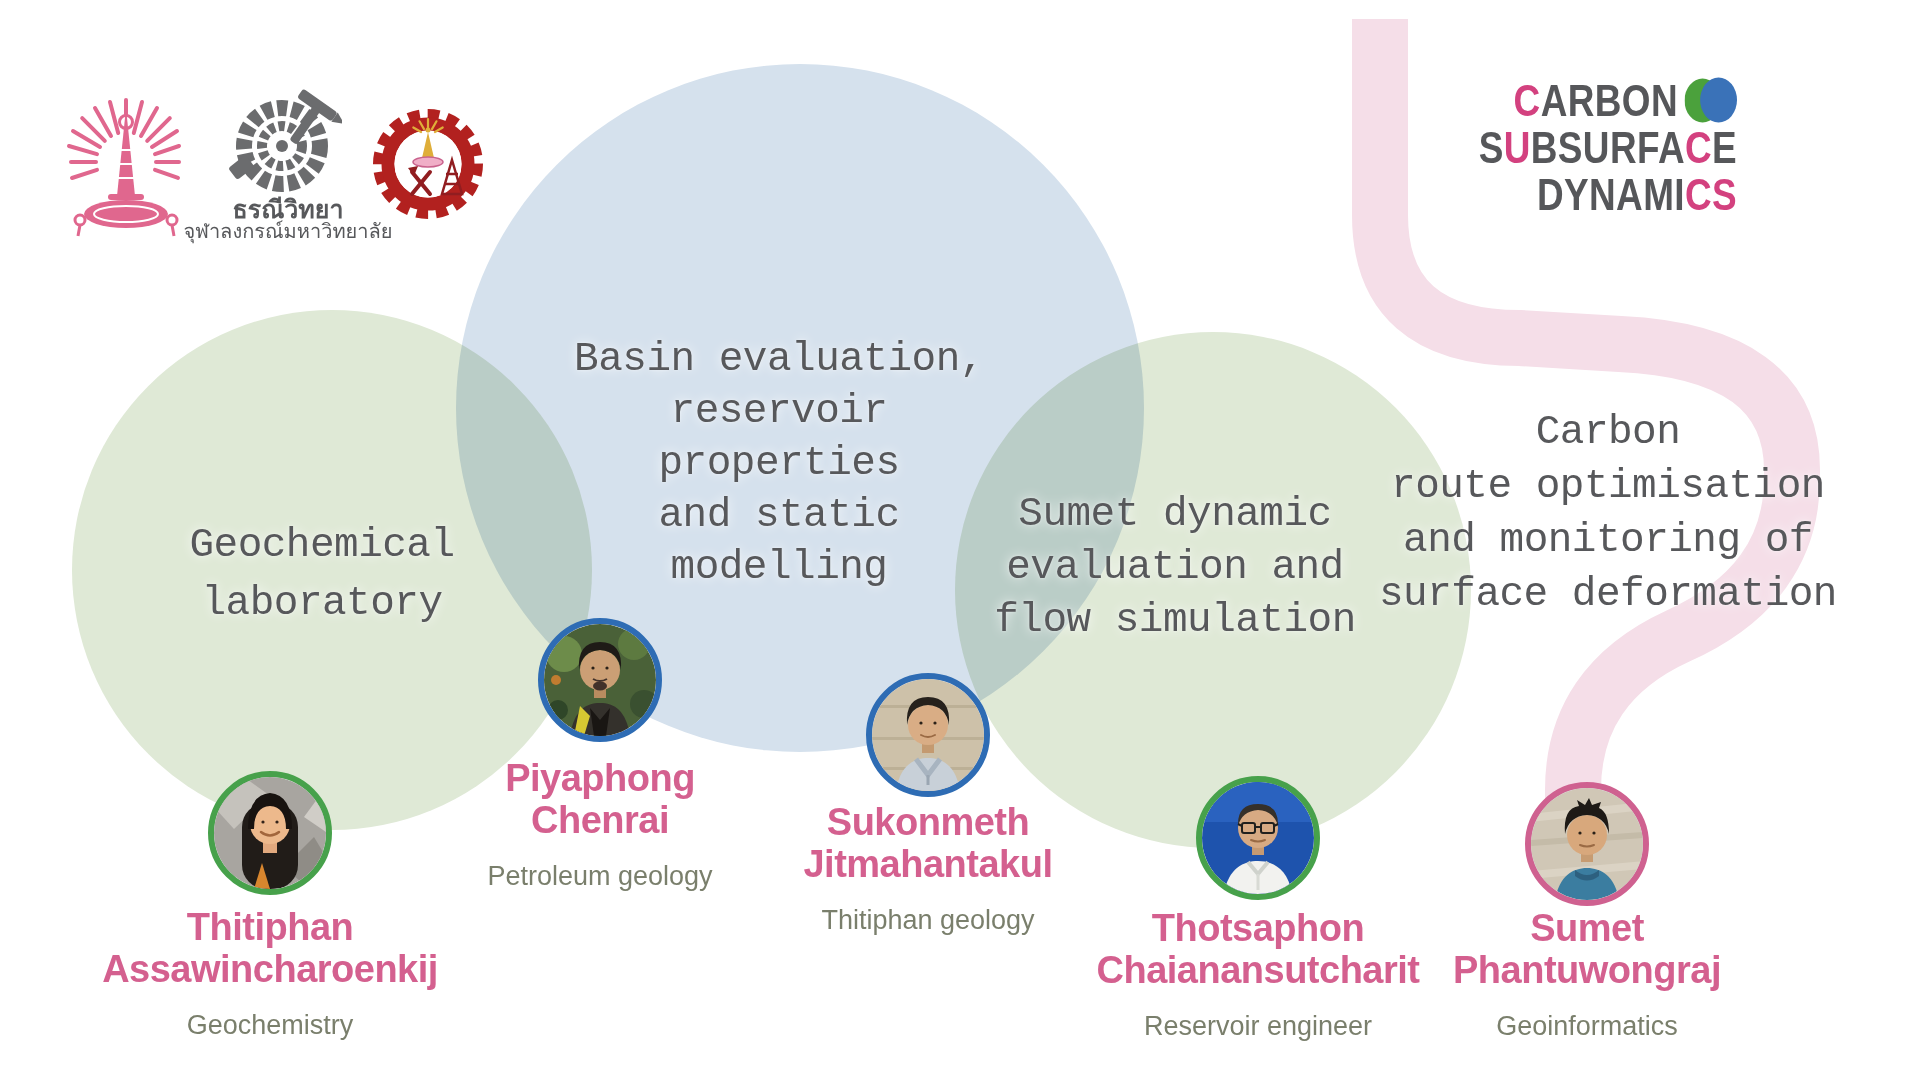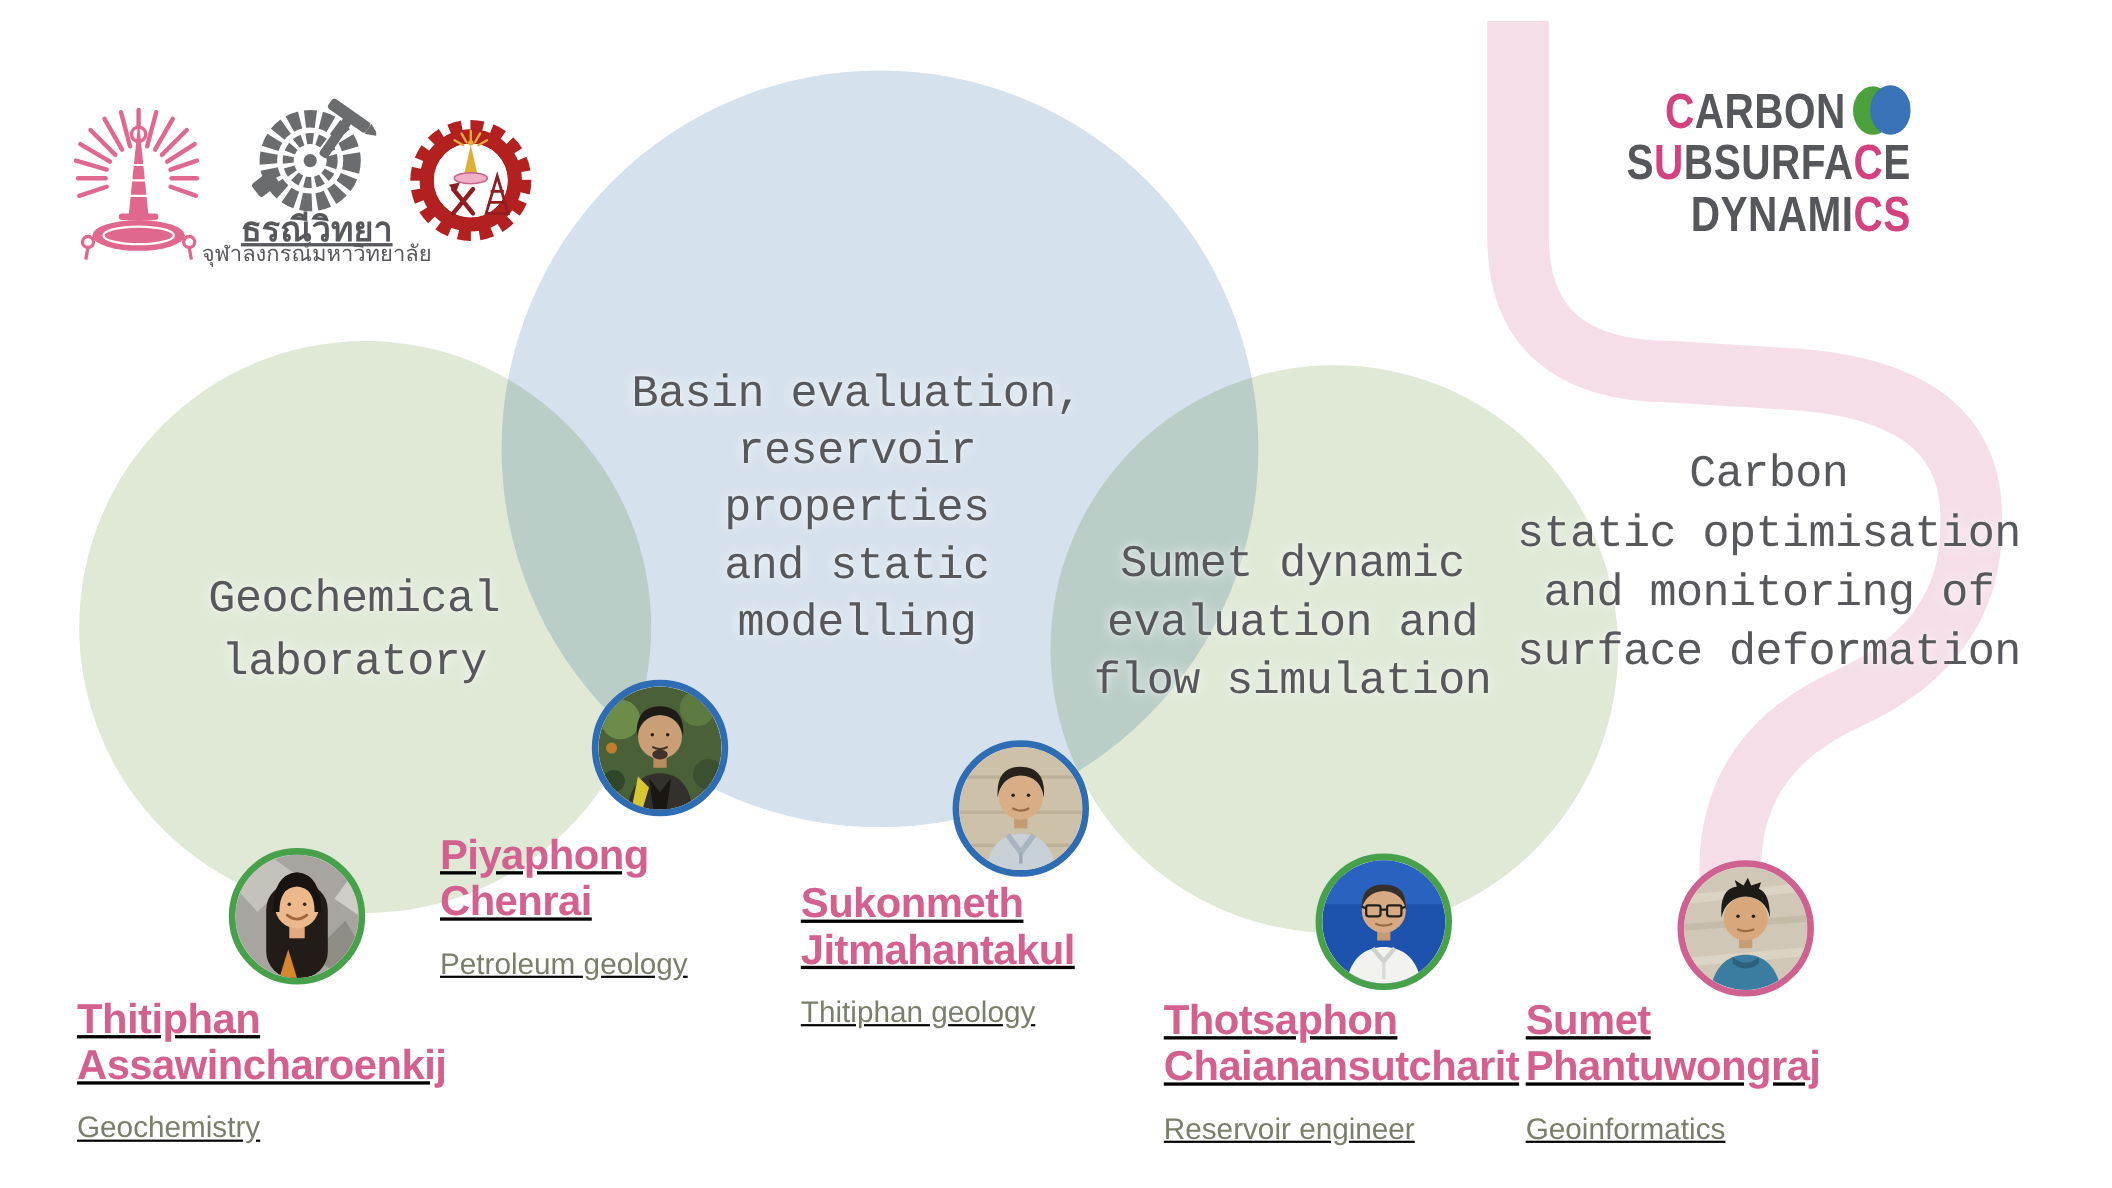--- a/index.html
+++ b/index.html
@@ -17,42 +17,42 @@
           font-size:41px;letter-spacing:-0.5px;
           text-shadow:0 0 12px rgba(255,255,255,.9),0 0 3px rgba(255,255,255,.5);font-family:Liberation Mono, monospace;}
   #lbl-left {left:142px;top:516px;width:360px;line-height:58px;}
   #lbl-mid  {left:539px;top:333px;width:480px;line-height:52px;}
   #lbl-right{left:965px;top:488px;width:420px;line-height:53px;}
   #lbl-ribbon{left:1378px;top:405px;width:460px;line-height:54px;}
   
   .avatar{position:absolute;z-index:3;width:112px;height:112px;border-radius:50%;
           border:6px solid #888;overflow:hidden;background:#ddd;}
   .avatar svg{display:block;width:112px;height:112px;}
-  .person{position:absolute;z-index:3;width:400px;text-decoration:underline;}
+  .person{position:absolute;z-index:3;width:400px;text-align:center;}
   .pname{font-size:38px;font-weight:bold;color:var(--pink_name);line-height:42px;letter-spacing:-0.5px;}
   .prole{font-size:27px;color:var(--olive);margin-top:20px;}
   #p1{left:70px;  top:906px;} #a1{left:208px; top:771px;}
   #p2{left:400px; top:757px;} #a2{left:538px; top:618px;}
   #p3{left:728px; top:801px;} #a3{left:866px; top:673px;}
   #p4{left:1058px;top:907px;} #a4{left:1196px;top:776px;}
   #p5{left:1387px;top:907px;} #a5{left:1525px;top:782px;}
   
   .brand{position:absolute;z-index:2;top:77px;right:183px;text-align:right;
          transform:scaleX(.82);transform-origin:100% 0;
          font-size:45px;line-height:47px;font-weight:bold;color:var(--brand_gray);
          letter-spacing:0.5px;white-space:nowrap;}
   .brand .pk{color:var(--brand_pink);}
   .brand-line1{display:flex;align-items:center;justify-content:flex-end;gap:8px;}
   
   .logo{position:absolute;z-index:2;}
   #uni-emblem{left:64px;top:78px;}
   #dept-logo{left:228px;top:84px;}
   .dept-text{position:absolute;z-index:2;left:158px;top:196px;width:260px;text-align:center;
              color:var(--text_gray);}
-  .dept-title{font-size:31px;font-weight:bold;line-height:26px;text-decoration:underline;}
+  .dept-title{font-size:25px;font-weight:bold;line-height:26px;}
   .dept-sub{font-size:20px;line-height:18px;}
   #gear-logo{left:366px;top:102px;}
 </style>
 </head>
 <body>
 
 <div class="canvas">
 
   <svg class="ribbon-svg" width="1920" height="1080" viewBox="0 0 1920 1080">
     <path d="M 1380,19 L 1380,215 Q 1380,338 1520,338 L 1620,344 Q 1792,352 1792,470 L 1792,478
@@ -73,21 +73,21 @@
     <div>and static modelling</div>
   </div>
   <div class="vlabel" id="lbl-right">
     <div>Sumet dynamic</div>
     <div>evaluation and</div>
     <div>flow simulation</div>
   </div>
 
   <div class="vlabel" id="lbl-ribbon">
     <div>Carbon</div>
-    <div>static optimisation</div>
+    <div>route optimisation</div>
     <div>and monitoring of</div>
     <div>surface deformation</div>
   </div>
 
   <svg class="logo" id="uni-emblem" width="118" height="164" viewBox="0 0 118 164">
     <g stroke="#e0678e" stroke-width="4" stroke-linecap="round">
       <line x1="62" y1="54" x2="62" y2="22"></line>
       <line x1="69.8" y1="55" x2="78" y2="24"></line>
         <line x1="54.2" y1="55" x2="46" y2="24"></line>
       <line x1="77" y1="58" x2="93" y2="30"></line>

